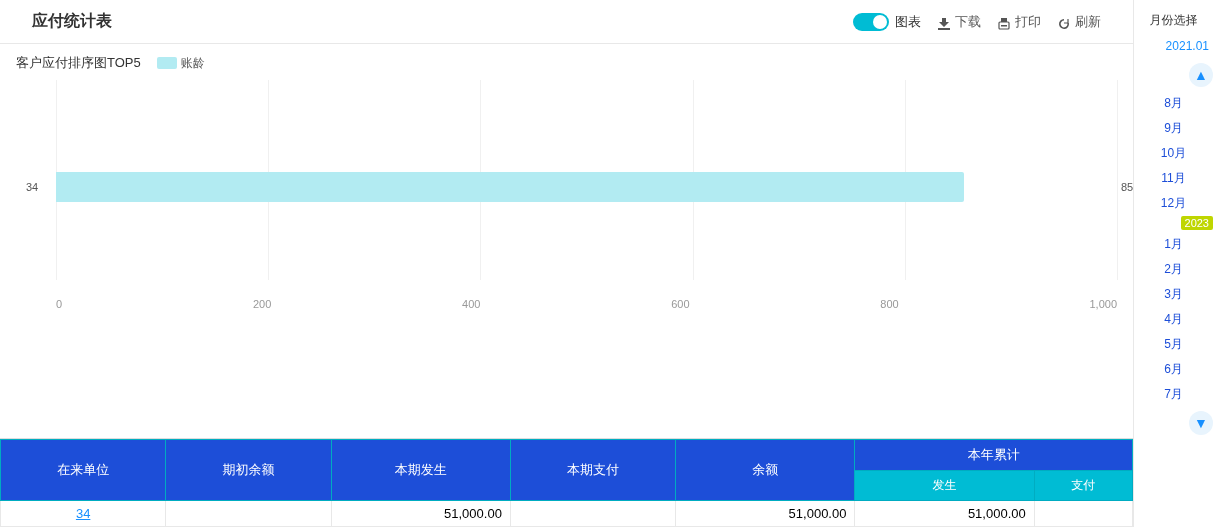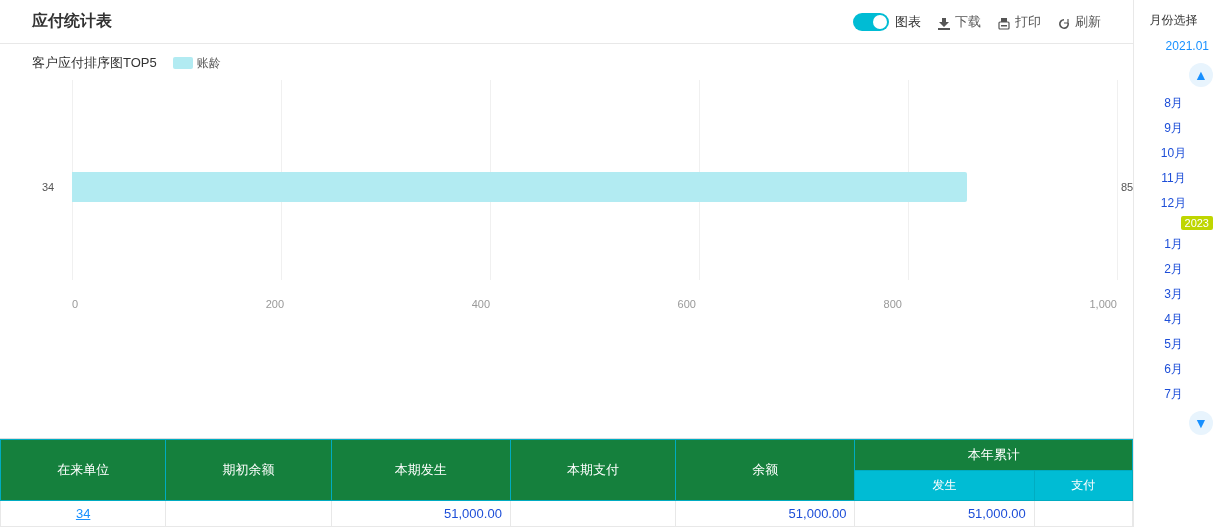--- a/index.html
+++ b/index.html
@@ -13,21 +13,21 @@
     
     .header { display: flex; align-items: center; justify-content: space-between; padding: 10px 32px; border-bottom: 1px solid #e8e8e8; background: #fff; height: 44px; }
     .header-title { font-size: 16px; font-weight: bold; color: #333; }
     .header-actions { display: flex; align-items: center; gap: 16px; }
     .toggle-wrap { display: flex; align-items: center; gap: 6px; }
     .toggle-switch { width: 36px; height: 18px; background: #00bcd4; border-radius: 9px; position: relative; cursor: pointer; }
     .toggle-switch::after { content: ''; position: absolute; width: 14px; height: 14px; background: #fff; border-radius: 50%; top: 2px; right: 2px; }
     .action-btn { display: flex; align-items: flex-end; gap: 4px; color: #555; cursor: pointer; font-size: 13px; }
 
     
-    .chart-section { flex: 1; padding: 10px 16px 0 32px; background: #fff; position: relative; min-height: 0; }
+    .chart-section { flex: 1; padding: 10px 16px 0 16px; background: #fff; position: relative; min-height: 0; }
     .chart-legend { display: flex; align-items: center; gap: 16px; margin-bottom: 8px; }
     .legend-item { display: flex; align-items: center; gap: 4px; font-size: 12px; color: #555; }
     .legend-color { width: 20px; height: 12px; background: #b2ebf2; border-radius: 2px; }
 
     .chart-sort { position: absolute; top: 10px; right: 16px; display: flex; gap: 0; }
     .sort-btn { padding: 2px 10px; font-size: 12px; color: #555; cursor: pointer; border-bottom: 2px solid transparent; }
     .sort-btn.active { color: #333; border-bottom: 2px solid #333; }
 
     .chart-wrap { position: relative; height: 260px; padding-left: 40px; padding-bottom: 30px; }
     .chart-inner { position: relative; width: 100%; height: 100%; }
@@ -42,23 +42,23 @@
     .x-axis { position: absolute; bottom: 0; left: 0; right: 0; display: flex; justify-content: space-between; }
     .x-tick { font-size: 11px; color: #999; }
 
     
     .grid-line { position: absolute; top: 0; bottom: 30px; width: 1px; background: #f0f0f0; }
 
     
     .table-section { background: #fff; border-top: 1px solid #ddd; }
     .table-wrap { overflow-x: auto; }
     table { width: 100%; border-collapse: collapse; }
-    thead tr th { background: #15803d; color: #fff; text-align: center; padding: 6px 8px; font-size: 13px; font-weight: normal; border: 1px solid #00acc1; }
+    thead tr th { background: #1d4ed8; color: #fff; text-align: center; padding: 6px 8px; font-size: 13px; font-weight: normal; border: 1px solid #00acc1; }
     thead tr.sub-header th { background: #00bcd4; font-size: 12px; }
-    tbody tr td { text-align: right; padding: 5px 8px; font-size: 13px; border: 1px solid #e8e8e8; color: #1d4ed8; }
+    tbody tr td { text-align: right; padding: 5px 8px; font-size: 13px; border: 1px solid #e8e8e8; color: #000000; }
     tbody tr td:first-child { text-align: center; color: #1890ff; }
     .link { color: #1890ff; text-decoration: underline; cursor: pointer; }
 
     
     .sidebar { width: 80px; background: #fff; border-left: 1px solid #e8e8e8; display: flex; flex-direction: column; align-items: flex-end; overflow-y: auto; padding: 8px 0; position: relative; }
     .sidebar-title { font-size: 12px; color: #333; margin-bottom: 4px; text-align: center; width: 100%; padding: 4px; }
     .sidebar-current { font-size: 12px; color: #1890ff; text-align: center; padding: 2px 4px; margin-bottom: 4px; }
     .sidebar-arrow { width: 24px; height: 24px; background: #e8f4fd; border-radius: 50%; display: flex; align-items: center; justify-content: center; cursor: pointer; color: #1890ff; margin: 4px 0; font-size: 14px; }
     .sidebar-month { font-size: 12px; color: #1d4ed8; text-align: center; padding: 4px 0; cursor: pointer; width: 100%; }
     .sidebar-year-badge { background: #bfd600; color: #fff; font-size: 11px; padding: 1px 4px; border-radius: 2px; margin-bottom: 2px; cursor: pointer; }

